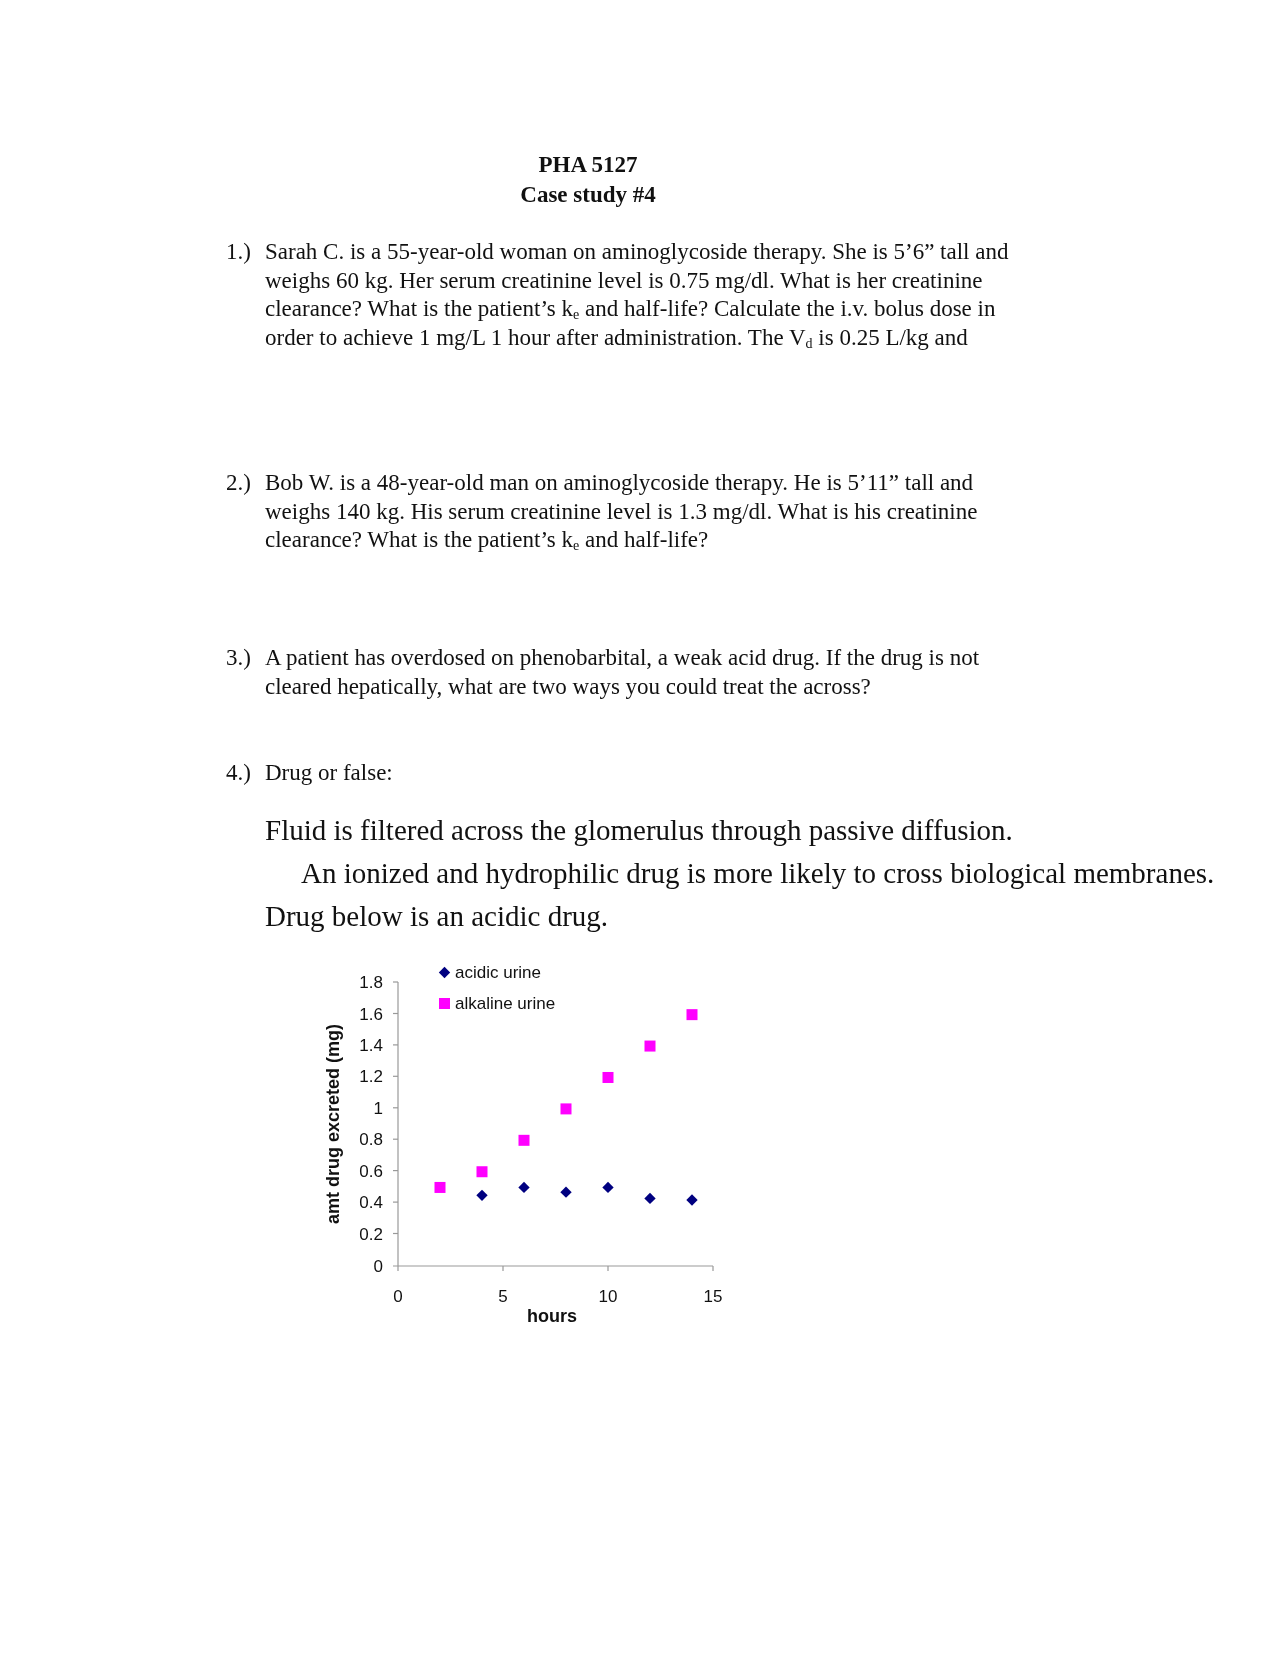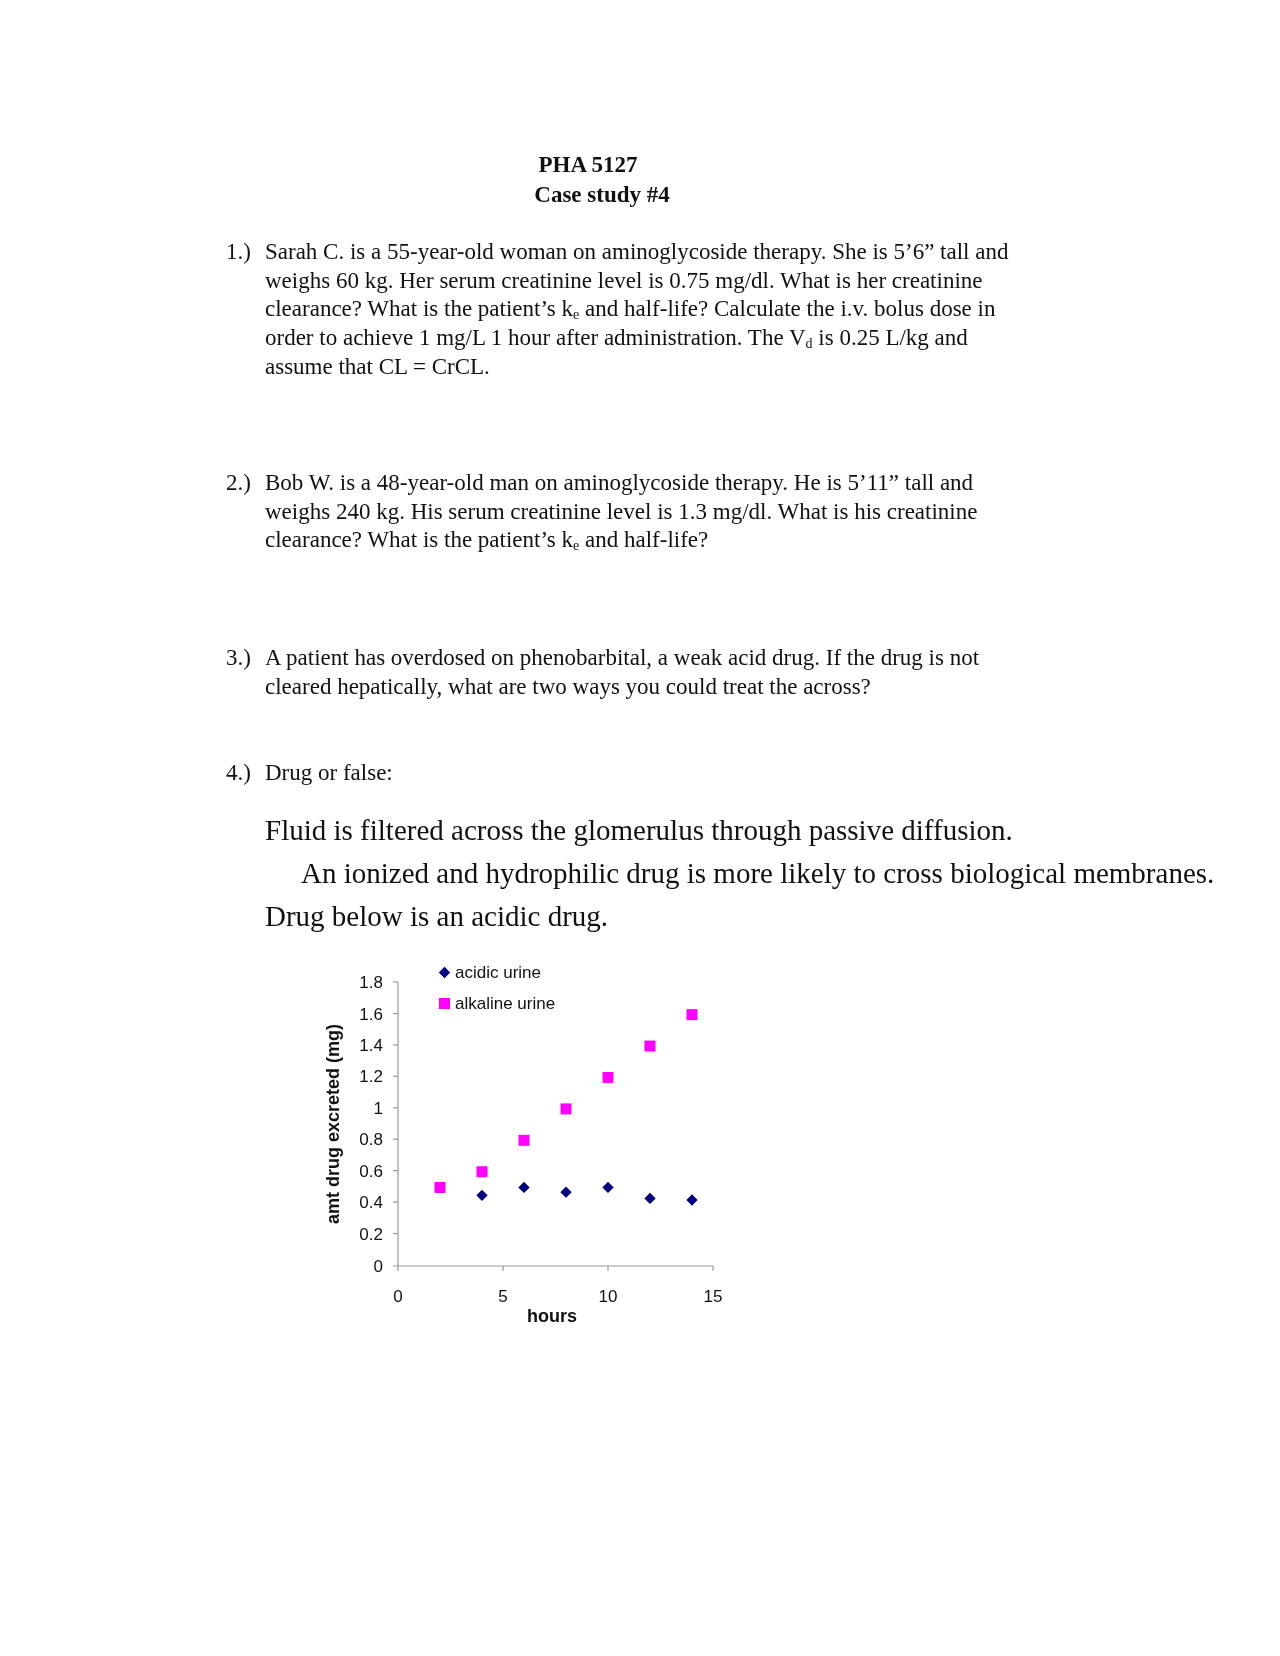--- a/index.html
+++ b/index.html
@@ -13,38 +13,37 @@
     .tf { position: absolute; left: 265px; font-size: 29px; line-height: 28px; white-space: nowrap; }
     sub { font-size: 14px; vertical-align: -3px; line-height: 0; }
     .chart { position: absolute; left: 0; top: 0; width: 1280px; height: 1656px; pointer-events: none; }
     .chart * { pointer-events: auto; }
     .chart text { font-family: "Liberation Sans", "DejaVu Sans", sans-serif; fill: #111; }
   </style>
 </head>
 <body>
 
 <div class="title" style="top:150px;">PHA 5127</div>
-<div class="title" style="top:180px;padding-left:14px;">Case study #4</div>
+<div class="title" style="top:180px;">Case study #4</div>
 
 <div class="q" style="top:238px;">
   <span class="num">1.)</span>
   <div class="body">
     <div>Sarah C. is a 55-year-old woman on aminoglycoside therapy. She is 5’6” tall and</div>
     <div>weighs 60 kg. Her serum creatinine level is 0.75 mg/dl. What is her creatinine</div>
     <div><span>clearance? What is the patient’s k</span><sub>e</sub><span> and half-life? Calculate the i.v. bolus dose in</span></div>
     <div><span>order to achieve 1 mg/L 1 hour after administration. The V</span><sub>d</sub><span> is 0.25 L/kg and</span></div>
-    <div>assume that CL = CrCL.</div>
   </div>
 </div>
 
 <div class="q" style="top:469px;">
   <span class="num">2.)</span>
   <div class="body">
     <div>Bob W. is a 48-year-old man on aminoglycoside therapy. He is 5’11” tall and</div>
-    <div>weighs 240 kg. His serum creatinine level is 1.3 mg/dl. What is his creatinine</div>
+    <div>weighs 140 kg. His serum creatinine level is 1.3 mg/dl. What is his creatinine</div>
     <div><span>clearance? What is the patient’s k</span><sub>e</sub><span> and half-life?</span></div>
   </div>
 </div>
 
 <div class="q" style="top:644px;">
   <span class="num">3.)</span>
   <div class="body">
     <div>A patient has overdosed on phenobarbital, a weak acid drug. If the drug is not</div>
     <div>cleared hepatically, what are two ways you could treat the across?</div>
   </div>

